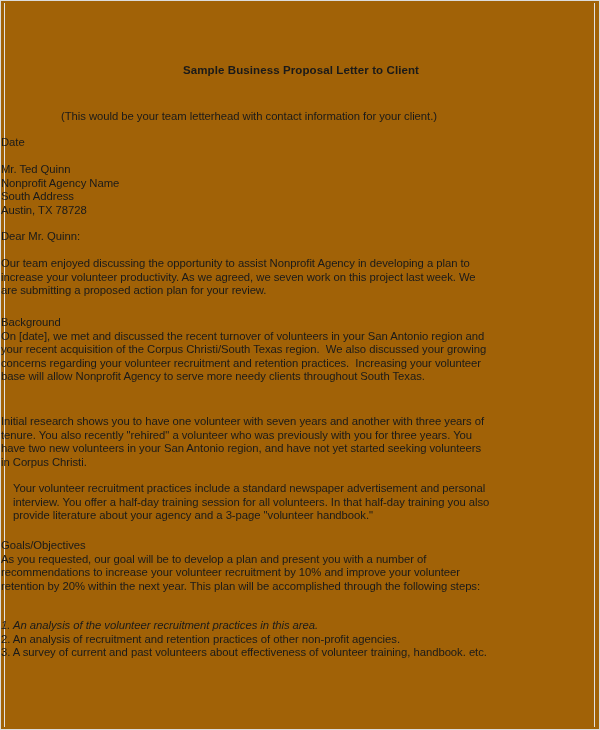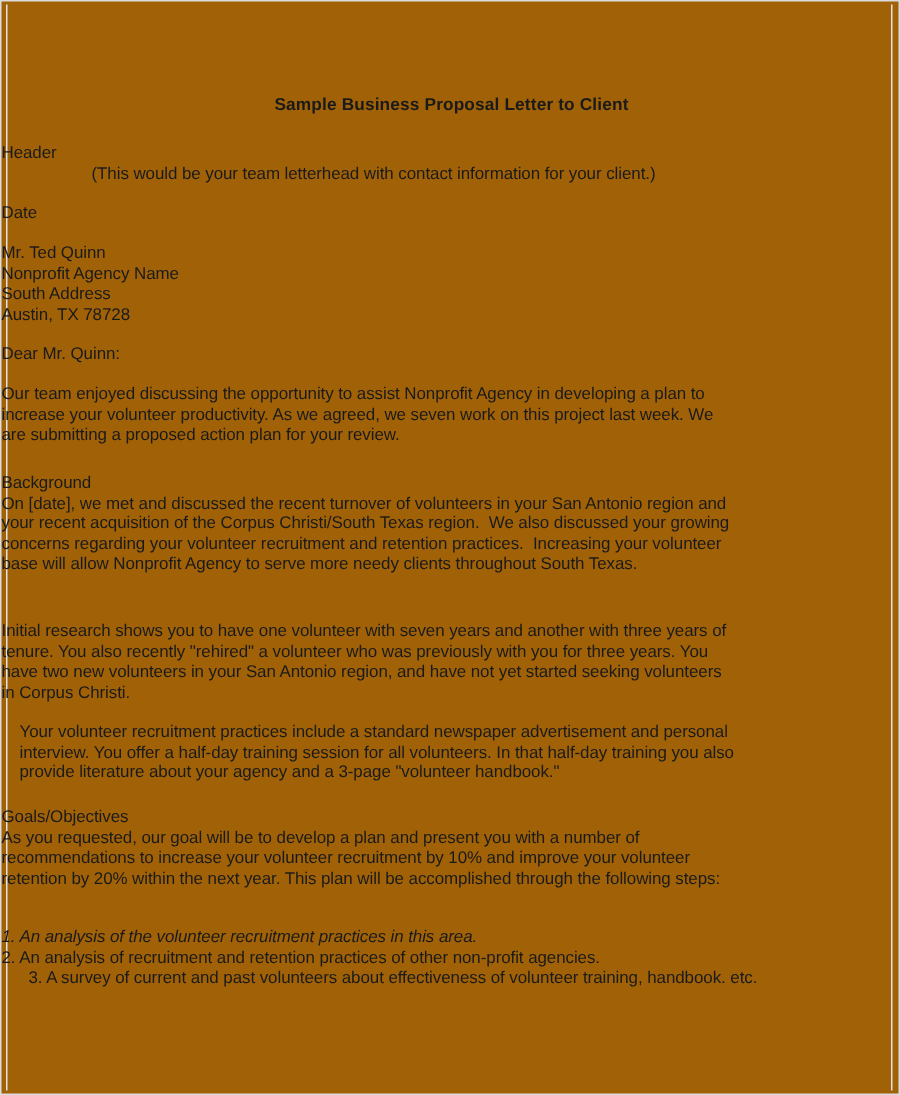--- a/index.html
+++ b/index.html
@@ -72,21 +72,20 @@
 </style>
 </head>
 <body>
 
 <div id="page">
 
   <div id="page-frame"></div>
 
   <div class="doc-title">Sample Business Proposal Letter to Client</div>
 
-  <div class="blk w-narrow lbl" style="top:95px;">Header</div>
 
   <div class="blk w-wide" style="top:108.5px; left:60px; width:470px;">(This would be your team letterhead with contact information for your client.)</div>
 
   <div class="blk w-narrow lbl" style="top:135px;">Date</div>
 
   <div class="blk w-narrow" style="top:162px;">Mr. Ted Quinn</div>
 
   <div class="blk w-narrow" style="top:175.5px;">Nonprofit Agency Name</div>
 
   <div class="blk w-narrow" style="top:189px;">South Address</div>
@@ -106,15 +105,15 @@
   <div class="blk w-wide" style="top:481px;padding-left:12px;">Your volunteer recruitment practices include a standard newspaper advertisement and personal interview. You offer a half-day training session for all volunteers. In that half-day training you also provide literature about your agency and a 3-page "volunteer handbook."</div>
 
   <div class="blk w-narrow" style="top:538px;">Goals/Objectives</div>
 
   <div class="blk w-wide" style="top:551.5px;">As you requested, our goal will be to develop a plan and present you with a number of recommendations to increase your volunteer recruitment by 10% and improve your volunteer retention by 20% within the next year. This plan will be accomplished through the following steps:</div>
 
   <div class="blk w-wide" style="top:618px;font-style:italic;">1. An analysis of the volunteer recruitment practices in this area.</div>
 
   <div class="blk w-wide" style="top:631.5px;">2. An analysis of recruitment and retention practices of other non-profit agencies.</div>
 
-  <div class="blk w-wide" style="top:645px;padding-left:18px;">3. A survey of current and past volunteers about effectiveness of volunteer training, handbook. etc.</div>
+  <div class="blk w-wide" style="top:645px;">3. A survey of current and past volunteers about effectiveness of volunteer training, handbook. etc.</div>
 
 </div>
 
 </body></html>

